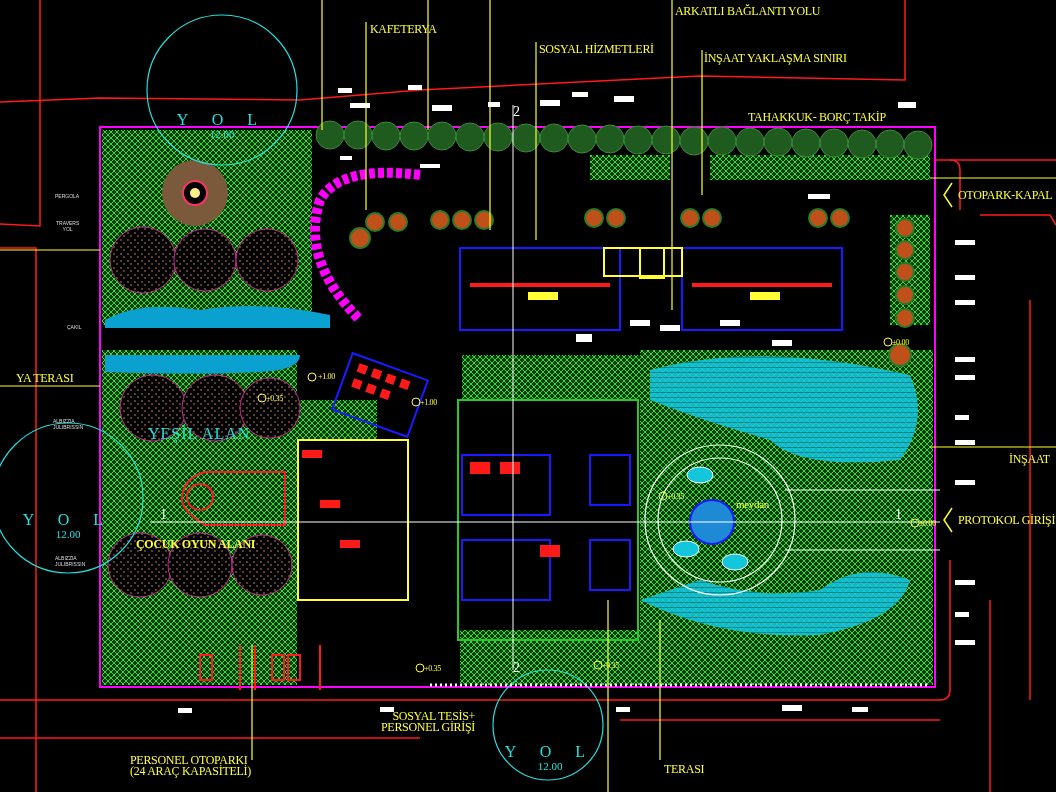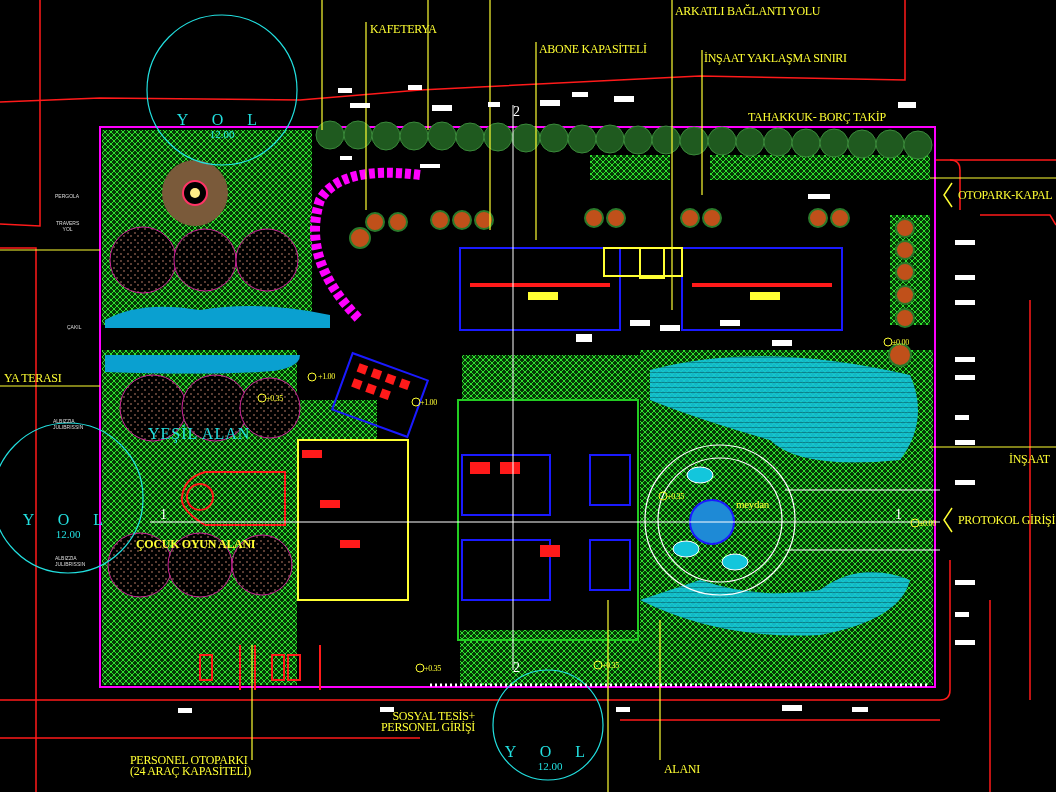--- a/index.html
+++ b/index.html
@@ -296,39 +296,39 @@
 <div class="yol" style="left:18px;top:483px;width:100px;">
   <div class="t">Y O L</div>
   <div class="n">12.00</div>
 </div>
 <div class="yol" style="left:500px;top:715px;width:100px;">
   <div class="t">Y O L</div>
   <div class="n">12.00</div>
 </div>
 
 <div class="lbl" style="left:370px;top:23px;">KAFETERYA</div>
-<div class="lbl" style="left:539px;top:43px;">ABONE KAPASİTELİ</div>
+<div class="lbl" style="left:539px;top:43px;">SOSYAL HİZMETLERİ</div>
 <div class="lbl" style="left:675px;top:5px;">ARKATLI BAĞLANTI YOLU</div>
 <div class="lbl" style="left:704px;top:52px;">İNŞAAT YAKLAŞMA SINIRI</div>
 <div class="lbl" style="left:748px;top:111px;">TAHAKKUK- BORÇ TAKİP</div>
 <div class="lbl" style="left:958px;top:189px;">OTOPARK-KAPAL</div>
 <div class="lbl" style="left:1009px;top:453px;">İNŞAAT</div>
 <div class="lbl" style="left:958px;top:514px;">PROTOKOL GİRİŞİ</div>
-<div class="lbl" style="left:4px;top:372px;">YA TERASI</div>
+<div class="lbl" style="left:16px;top:372px;">YA TERASI</div>
 <div class="green-lbl" style="left:148px;top:425px;">YEŞİL ALAN</div>
 <div class="lbl" style="left:136px;top:538px;font-weight:bold;">ÇOCUK OYUN ALANI</div>
 <div class="lbl" style="left:381px;top:711px;line-height:11px;text-align:right;">
   <div>SOSYAL TESİS+</div>
   <div>PERSONEL GİRİŞİ</div>
 </div>
 <div class="lbl" style="left:130px;top:755px;line-height:11px;">
   <div>PERSONEL OTOPARKI</div>
   <div>(24 ARAÇ KAPASİTELİ)</div>
 </div>
-<div class="lbl" style="left:664px;top:763px;">ALANI</div>
+<div class="lbl" style="left:664px;top:763px;">TERASI</div>
 <div class="lbl" style="left:736px;top:498px;font-size:11px;">meydan</div>
 
 <div class="lbl small" style="left:55px;top:193px;">PERGOLA</div>
 <div class="lbl small" style="left:56px;top:220px;text-align:center;">
   <div>TRAVERS</div>
   <div>YOL</div>
 </div>
 <div class="lbl small" style="left:67px;top:324px;">ÇAKIL</div>
 <div class="lbl small" style="left:53px;top:418px;">
   <div>ALBIZZIA</div>

